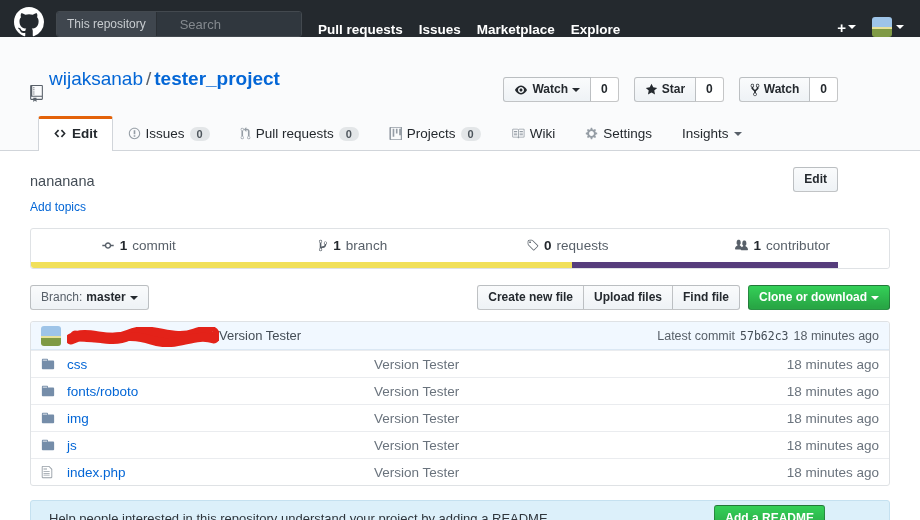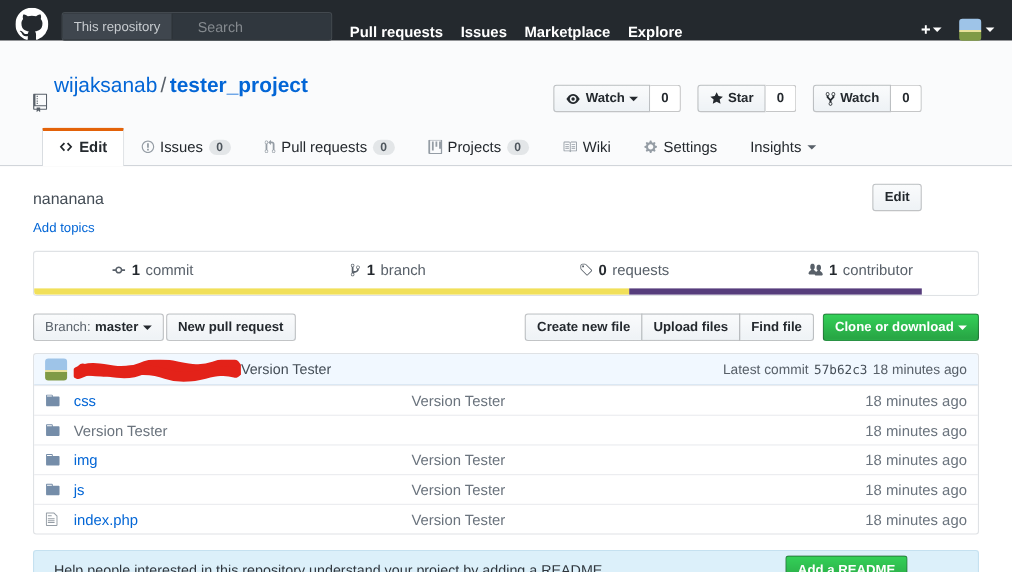--- a/index.html
+++ b/index.html
@@ -304,21 +304,20 @@
         <span style="width: 31%; background: rgb(86, 61, 124);"></span>
       </div>
   </div>
 
   <div class="file-actions">
     <button class="btn" style="margin-right:2px">
       <span class="branch-label">Branch:</span>
       <span>master</span>
       <span class="caret"></span>
     </button>
-    <button class="btn">New pull request</button>
     <div class="actions-right">
       <div class="btn-group">
         <button class="btn">Create new file</button>
         <button class="btn">Upload files</button>
         <button class="btn">Find file</button>
       </div>
       <button class="btn btn-green">
         <span>Clone or download</span>
         <span class="caret"></span>
       </button>
@@ -351,20 +350,21 @@
       <span class="cell-name"><span class="link-blue">css</span></span>
       <span class="cell-msg">Version Tester</span>
       <span class="cell-age">18 minutes ago</span>
     </div>
     <div class="file-row">
       <span class="cell-icon">
           <svg width="14" height="14" viewBox="0 0 14 16">
             <path d="M13 4H7V3c0-.66-.31-1-1-1H1c-.55 0-1 .45-1 1v10c0 .55.45 1 1 1h12c.55 0 1-.45 1-1V5c0-.55-.45-1-1-1zM6 4H1V3h5v1z"></path>
           </svg>
         </span>
+      <span class="cell-name"><span class="link-blue">fonts/roboto</span></span>
       <span class="cell-msg">Version Tester</span>
       <span class="cell-age">18 minutes ago</span>
     </div>
     <div class="file-row">
       <span class="cell-icon">
           <svg width="14" height="14" viewBox="0 0 14 16">
             <path d="M13 4H7V3c0-.66-.31-1-1-1H1c-.55 0-1 .45-1 1v10c0 .55.45 1 1 1h12c.55 0 1-.45 1-1V5c0-.55-.45-1-1-1zM6 4H1V3h5v1z"></path>
           </svg>
         </span>
       <span class="cell-name"><span class="link-blue">img</span></span>

